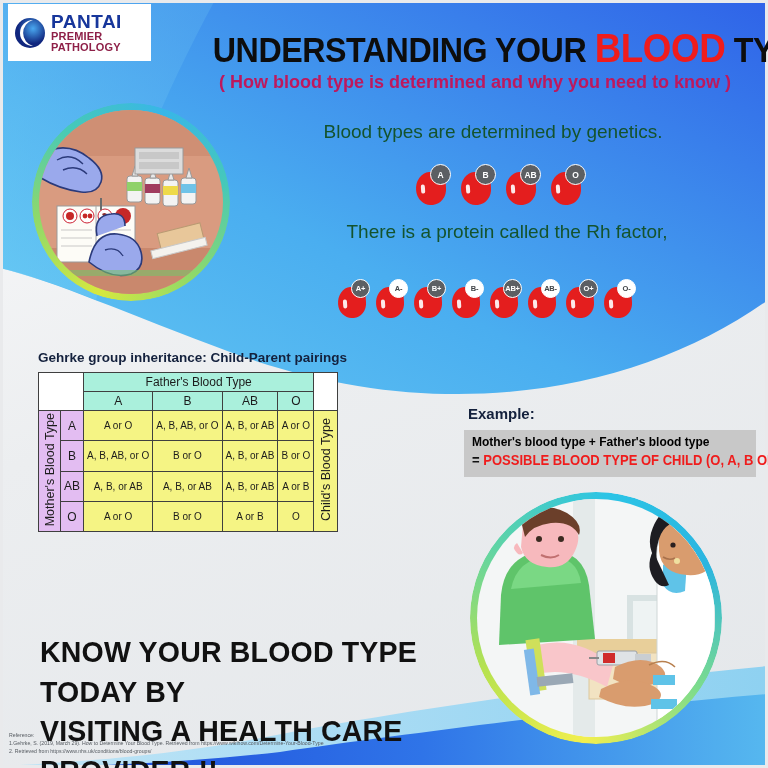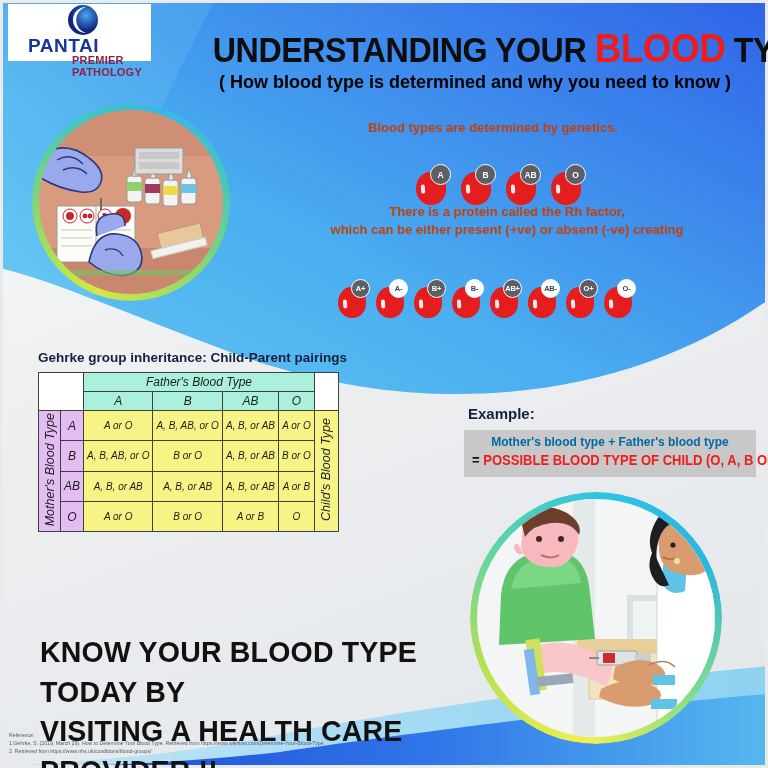--- a/index.html
+++ b/index.html
@@ -32,59 +32,57 @@
     pointer-events: none;
   }
   
   .logo-box {
     position: absolute; left: 8px; top: 4px;
     width: 143px; height: 57px;
     background: #ffffff;
     display: flex; align-items: center;
     padding-left: 6px;
     z-index: 14;
-    flex-direction: column;
   }
   .logo-mark { width: 32px; height: 32px; position: relative; flex: 0 0 32px; }
   .logo-text { margin-left: 5px; line-height: 1.02; }
   .logo-name {
     font-size: 19px; font-weight: bold; color: #17369b;
     letter-spacing: .5px; font-family: "Liberation Sans", sans-serif;
   }
   .logo-sub {
     font-size: 11px; font-weight: bold; color: #8e2048;
     letter-spacing: .2px;
-    margin-left: 44px;
   }
   
   .title {
     position: absolute; left: 190px; top: 26px; width: 570px;
     text-align: center;
     font-size: 35px; font-weight: bold;
     font-family: "Liberation Sans Narrow","Liberation Sans", sans-serif;
     color: #0d0d0d;
     letter-spacing: -.5px;
     transform: scaleX(.92);
     z-index: 12;
     white-space: nowrap;
   }
   .title .red { color: #ef1c1c; font-size: 40px; }
   .subtitle {
     position: absolute; left: 190px; top: 72px; width: 570px;
     text-align: center;
-    font-size: 18px; font-weight: bold; color: #000000;
+    font-size: 18px; font-weight: bold; color: #be185d;
     z-index: 12;
   }
   .para {
     position: absolute; text-align: center;
-    font-size: 13px; font-weight: bold; color: #c2410c;
+    font-size: 19px; font-weight: normal; color: #14532d;
     line-height: 1.35; z-index: 12;
   }
   .para-1 { left: 228px; top: 119px; width: 530px; }
-  .para-2 { left: 252px; top: 203px; width: 510px; }
+  .para-2 { left: 252px; top: 219px; width: 510px; }
   
   .drop-row { position: absolute; display: flex; z-index: 12; }
   .drop-row-4 { left: 416px; top: 166px; gap: 12px; }
   .drop-row-8 { left: 338px; top: 281px; gap: 8px; }
   .drop { position: relative; width: 30px; height: 38px; }
   .drop-shape {
     position: absolute; left: 0; top: 6px;
     width: 28px; height: 31px;
     background: #e41e1e;
     border-radius: 50% 12% 50% 50% / 55% 22% 50% 50%;
@@ -132,21 +130,20 @@
   .table-caption {
     position: absolute; left: 38px; top: 350px;
     font-size: 13.5px; font-weight: bold; color: #14213d;
     z-index: 12;
   }
   .bt-wrap { position: absolute; left: 38px; top: 372px; z-index: 12; }
   table.bt {
     border-collapse: collapse;
     font-size: 10.5px; color: #1c1c1c;
     background: #404040;
-    font-style: italic;
   }
   table.bt td, table.bt th {
     border: 1px solid #3f3f3f;
     text-align: center; vertical-align: middle;
     font-weight: normal; padding: 2px 3px;
   }
   .c-blank { background: #ffffff; border-right-color:#3f3f3f; }
   .c-head {
     background: #aaf0dc; font-size: 12px; color: #1c1c1c;
     border-color: #2f7f66;
@@ -181,21 +178,21 @@
     position: absolute; left: 468px; top: 405px;
     font-size: 15px; font-weight: bold; color: #14213d; z-index: 12;
   }
   .example-box {
     position: absolute; left: 464px; top: 430px;
     width: 292px; height: 47px;
     background: #c8c8c8;
     padding: 5px 8px;
     z-index: 12;
   }
-  .ex-line1 { font-size: 12px; font-weight: bold; color: #0369a1; text-align: center; }
+  .ex-line1 { font-size: 12px; font-weight: bold; color: #000000; }
   .ex-line2 {
     font-size: 14px; font-weight: bold; color: #ef1c1c;
     font-family: "Liberation Sans Narrow","Liberation Sans", sans-serif;
     transform: scaleX(.93); transform-origin: left center;
     margin-top: 3px; white-space: nowrap;
   }
   .ex-eq { color: #111111; }
   
   .cta {
     position: absolute; left: 40px; top: 632px; width: 420px;
@@ -297,21 +294,20 @@
         <div class="drop-badge badge-pos">AB</div>
       </div>
       <div class="drop">
         <div class="drop-shape"></div>
         <div class="drop-badge badge-pos">O</div>
       </div>
     </div>
 
   <div class="para para-2">
     <div>There is a protein called the Rh factor,</div>
-    <div>which can be either present (+ve) or absent (-ve) creating</div>
   </div>
 
   <div class="drop-row drop-row-8" id="row8">
       <div class="drop">
         <div class="drop-shape"></div>
         <div class="drop-badge badge-pos">A+</div>
       </div>
       <div class="drop">
         <div class="drop-shape"></div>
         <div class="drop-badge badge-neg">A-</div>

